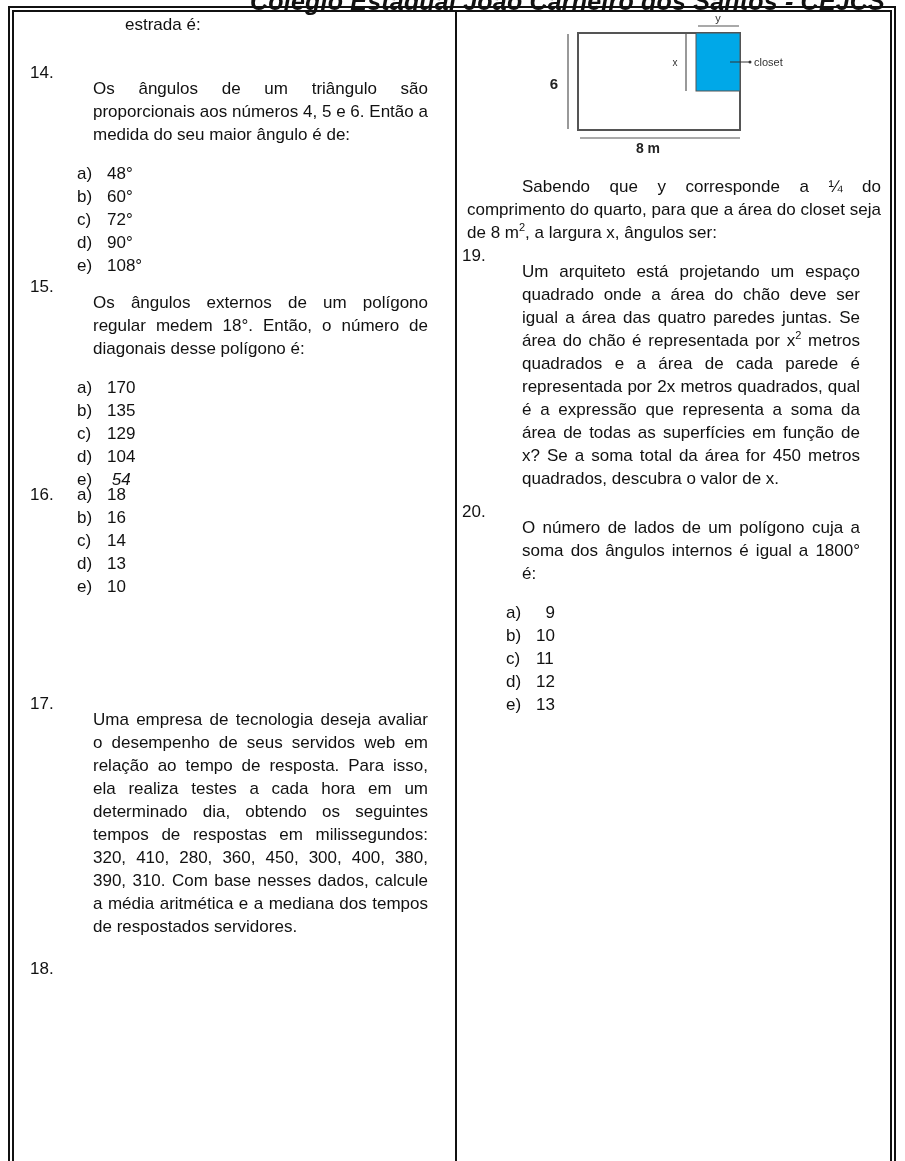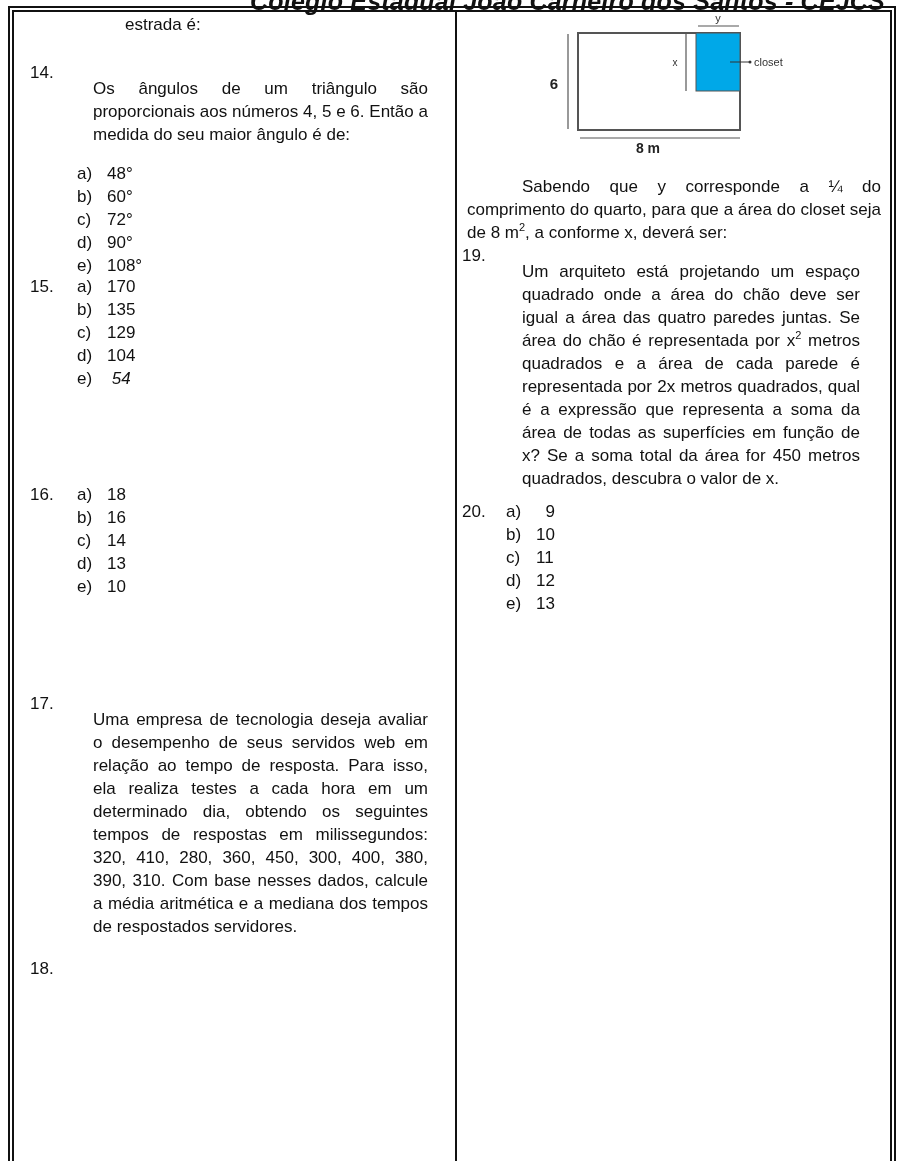--- a/index.html
+++ b/index.html
@@ -61,20 +61,21 @@
             <span class="lbl">e)</span>
             <span style="white-space: pre;">108°</span>
           </div>
         </div>
     </div>
   </div>
 
   <div class="q" style="top:275px; width:414px;">
     <span class="num">15.</span>
     <div class="body">
+      <p>Os ângulos externos de um polígono regular medem 18°. Então, o número de diagonais desse polígono é:</p>
       <div id="q15-opts">
           <div class="opt">
             <span class="lbl">a)</span>
             <span style="white-space: pre;">170</span>
           </div>
           <div class="opt">
             <span class="lbl">b)</span>
             <span style="white-space: pre;">135</span>
           </div>
           <div class="opt">
@@ -151,33 +152,34 @@
 
   <line x1="28" y1="22" x2="28" y2="117" stroke="#555" stroke-width="1.2"></line>
   <text x="14" y="77" font-size="15" font-weight="bold" text-anchor="middle" fill="#222" font-family="Liberation Sans, sans-serif">6</text>
 
   <line x1="40" y1="126" x2="200" y2="126" stroke="#555" stroke-width="1.2"></line>
   <text x="108" y="141" font-size="14" font-weight="bold" text-anchor="middle" fill="#222" font-family="Liberation Sans, sans-serif">8 m</text>
 </svg>
 
 <div class="col right">
   <div class="q" style="top:175px; width:414px;">
-    <p class="para" style="text-indent:55px;"><span>Sabendo que y corresponde a ¼  do comprimento do quarto, para que a área do closet seja de 8 m</span><sup>2</sup><span>, a conforme x, deverá ser:</span></p>
+    <p class="para" style="text-indent:55px;"><span>Sabendo que y corresponde a ¼  do comprimento do quarto, para que a área do closet seja de 8 m</span><sup>2</sup><span>, a largura x, ângulos ser:</span></p>
   </div>
 
   <div class="q" style="top:244px; width:414px; left:-5px;">
     <span class="num">19.</span>
     <div class="body" style="margin-left:44px;">
       <p><span>Um arquiteto está projetando um espaço quadrado onde a área do chão deve ser igual a área das quatro paredes juntas. Se área do chão é representada por x</span><sup>2</sup><span> metros quadrados e a área de cada parede é representada por 2x metros quadrados, qual é a expressão que representa a soma da área de todas as superfícies em função de x? Se a soma total da área for 450 metros quadrados, descubra o valor de x.</span></p>
     </div>
   </div>
 
   <div class="q" style="top:500px; width:414px; left:-5px;">
     <span class="num">20.</span>
     <div class="body" style="margin-left:44px;">
+      <p>O número de lados de um polígono cuja a soma dos ângulos internos é igual a 1800° é:</p>
       <div id="q20-opts">
           <div class="opt">
             <span class="lbl">a)</span>
             <span style="white-space: pre;">  9</span>
           </div>
           <div class="opt">
             <span class="lbl">b)</span>
             <span style="white-space: pre;">10</span>
           </div>
           <div class="opt">

